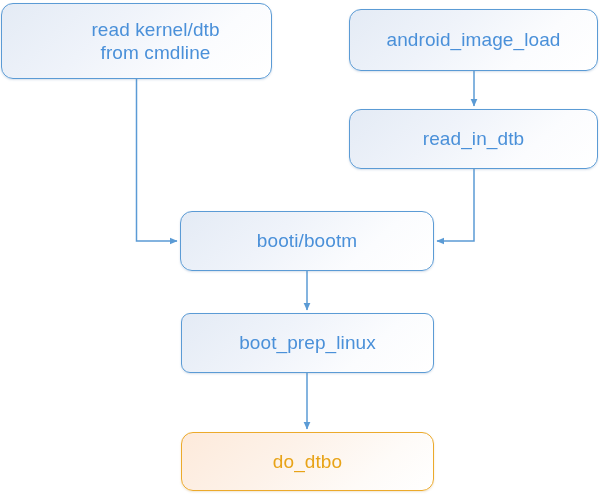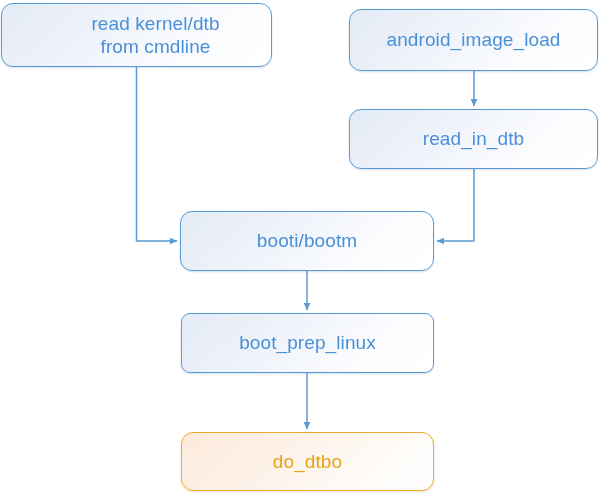--- a/index.html
+++ b/index.html
@@ -74,21 +74,21 @@
 
     <path d="M 474 65 L 474 106" fill="none" stroke="#5b9bd5" stroke-width="1.5" marker-end="url(#arrow-down)"></path>
 
     <path d="M 474 169 L 474 241 L 437 241" fill="none" stroke="#5b9bd5" stroke-width="1.5" marker-end="url(#arrow-right)"></path>
 
     <path d="M 307 271 L 307 310" fill="none" stroke="#5b9bd5" stroke-width="1.5" marker-end="url(#arrow-down)"></path>
 
     <path d="M 307 373 L 307 429" fill="none" stroke="#5b9bd5" stroke-width="1.5" marker-end="url(#arrow-down)"></path>
   </svg>
 
-  <div class="node blue" style="left:1px; top:3px; width:271px; height:64px;padding-left:38px;">
+  <div class="node blue" style="left:1px; top:3px; width:271px; height:76px;padding-left:38px;">
     <span class="node-label">read kernel/dtb
 from cmdline</span>
   </div>
 
   <div class="node blue" style="left:349px; top:9px; width:249px; height:62px;">
     <span class="node-label">android_image_load</span>
   </div>
 
   <div class="node blue" style="left:180px; top:211px; width:254px; height:60px;">
     <span class="node-label">booti/bootm</span>

